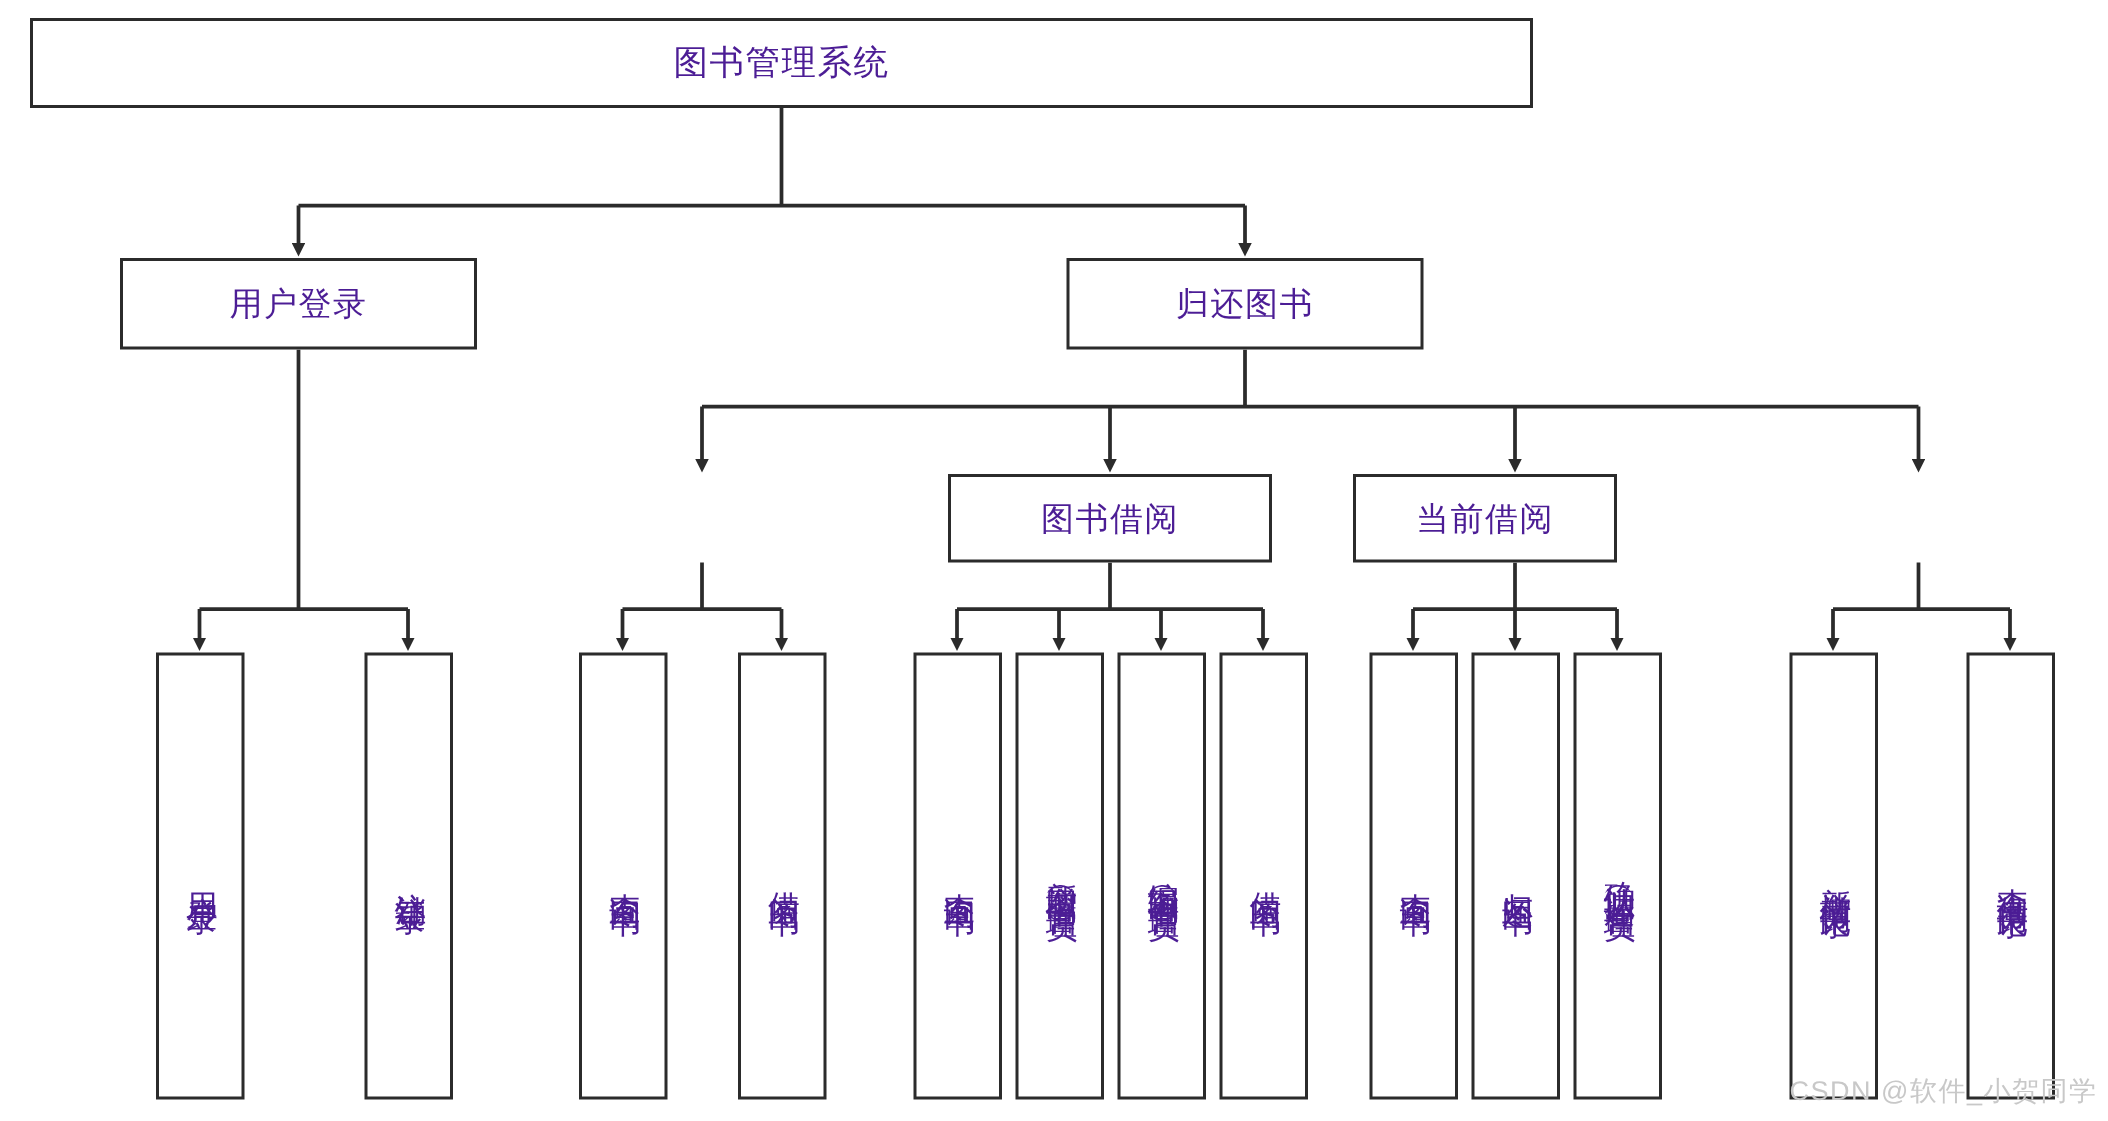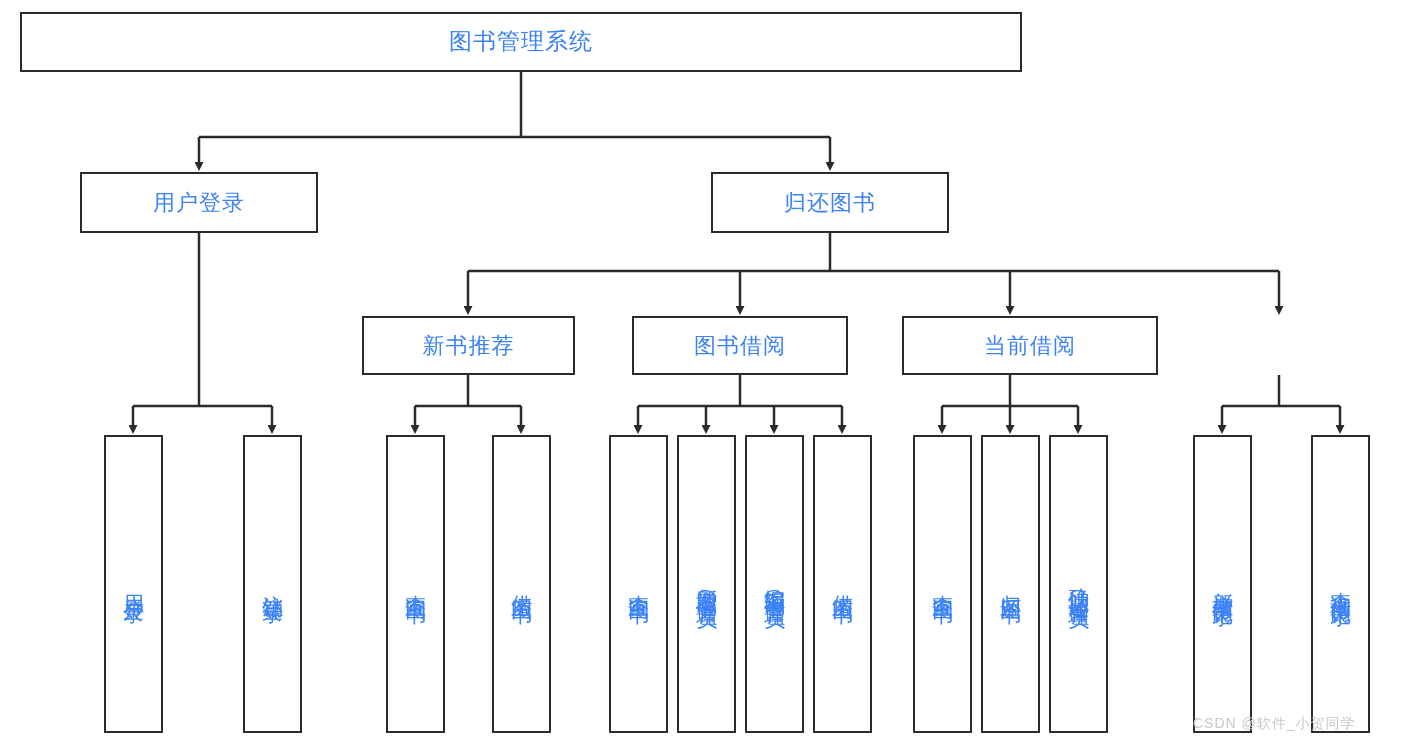--- a/index.html
+++ b/index.html
@@ -30,21 +30,21 @@
     position: absolute;
     box-sizing: border-box;
     background: #ffffff;
     border: 2px solid #2b2b2b;
     display: flex;
     align-items: center;
     justify-content: center;
     z-index: 2;
   }
   .node .label {
-    color: #3b82f6;
+    color: #4c1d95;
     text-align: left;
     line-height: 1.18;
     white-space: nowrap;
   }
   
   .node.h .label {
     font-size: 22px;
     letter-spacing: 1px;
   }
   .node.root .label {
@@ -60,21 +60,21 @@
     writing-mode: vertical-rl;
     text-orientation: upright;
     font-size: 21px;
     line-height: 1.06;
     letter-spacing: 3px;
     max-height: 272px;
   }
   .watermark {
     position: absolute;
     color: #c8c8c8;
-    font-size: 14px;
+    font-size: 18px;
     letter-spacing: 1px;
     white-space: nowrap;
     z-index: 5;
   }
 </style>
 </head>
 <body>
 
 <div id="canvas">
 
@@ -134,27 +134,24 @@
     <span class="label">图书管理系统</span>
   </div>
 
   <div class="node h" style="left:80px; top:172px; width:238px; height:61px;">
     <span class="label">用户登录</span>
   </div>
   <div class="node h" style="left:711px; top:172px; width:238px; height:61px;">
     <span class="label">归还图书</span>
   </div>
 
-  <div class="node h" style="left:362px; top:316px; width:213px; height:59px;">
-    <span class="label">新书推荐</span>
-  </div>
   <div class="node h" style="left:632px; top:316px; width:216px; height:59px;">
     <span class="label">图书借阅</span>
   </div>
-  <div class="node h" style="left:902px; top:316px; width:256px; height:59px;">
+  <div class="node h" style="left:902px; top:316px; width:176px; height:59px;">
     <span class="label">当前借阅</span>
   </div>
 
   <div class="node v" style="left:104px; top:435px; width:59px; height:298px;">
     <span class="label">用户登录</span>
   </div>
   <div class="node v" style="left:243px; top:435px; width:59px; height:298px;">
     <span class="label">注销登录</span>
   </div>
 

